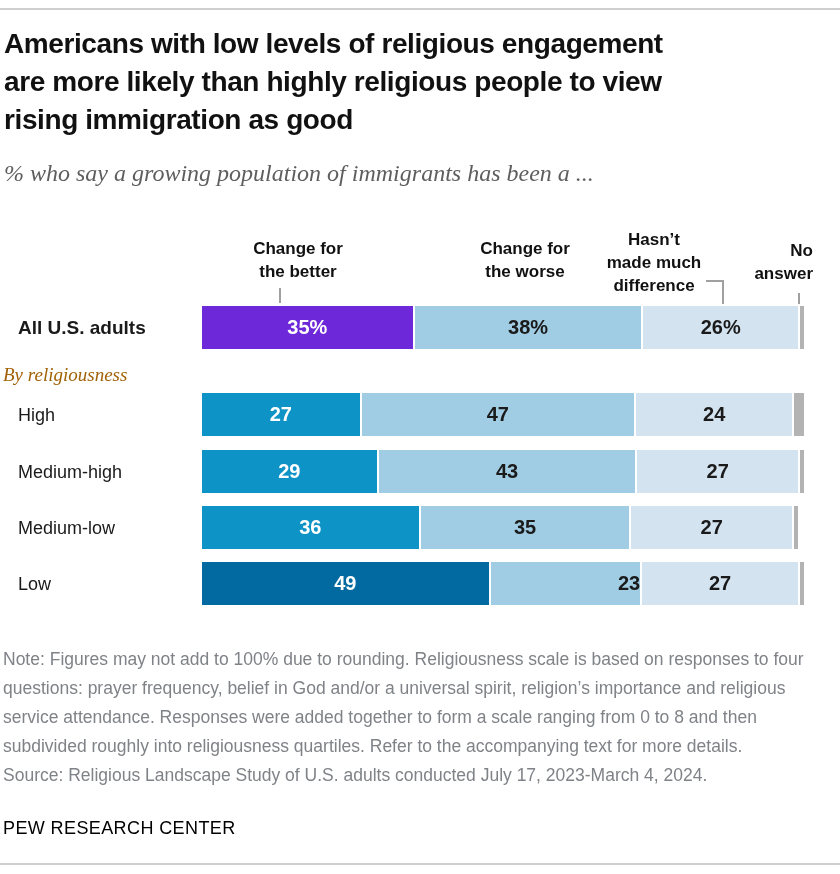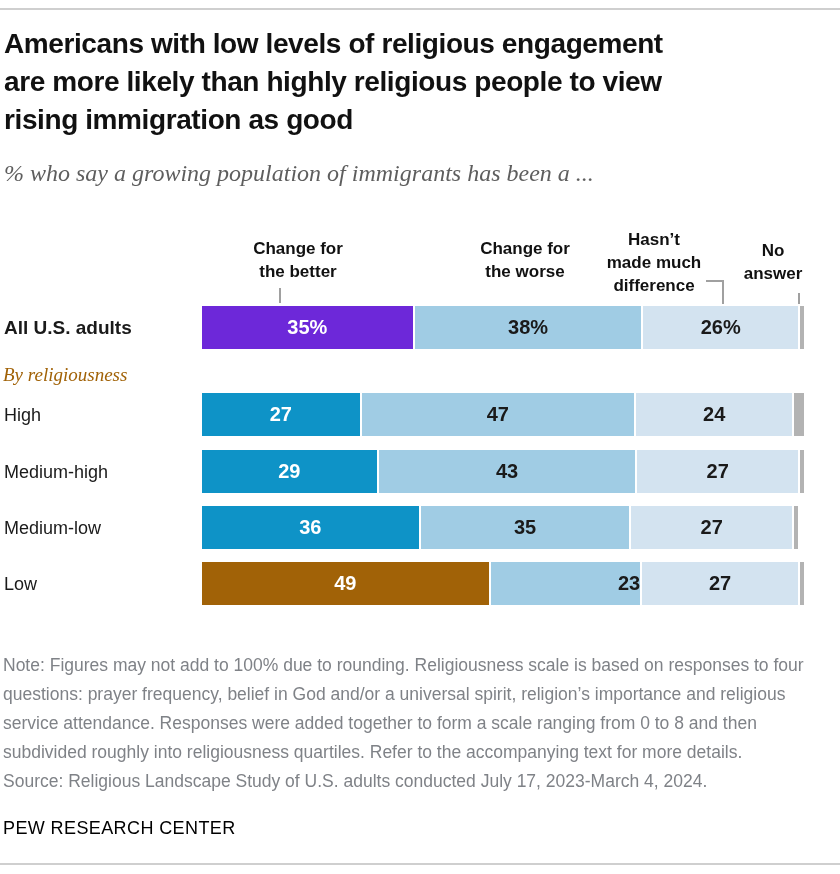--- a/index.html
+++ b/index.html
@@ -49,31 +49,31 @@
     font-weight: bold;
     font-size: 17px;
     line-height: 23px;
     text-align: center;
     white-space: pre-line;
     color: #111;
   }
   .col-header.h-better { left: 208px; width: 180px; top: 237px; }
   .col-header.h-worse  { left: 435px; width: 180px; top: 237px; }
   .col-header.h-diff   { left: 565px; width: 178px; top: 212px; margin-top: 16px; }
-  .col-header.h-noans  { left: 733px; width: 80px;  top: 239px; text-align: center; }
+  .col-header.h-noans  { left: 733px; width: 80px;  top: 239px; text-align: right; }
 
   .conn { position: absolute; background: #a0a0a0; }
   .conn.tick-better { left: 279px; top: 288px; width: 2px; height: 15px; }
   .conn.diff-h      { left: 706px; top: 280px; width: 18px; height: 2px; }
   .conn.diff-v      { left: 722px; top: 280px; width: 2px; height: 24px; }
   .conn.tick-noans  { left: 798px; top: 293px; width: 2px; height: 11px; }
 
   .rowlabel {
     position: absolute;
-    left: 4px;
+    left: 18px;
     font-size: 18px;
     line-height: 23px;
     color: #1a1a1a;
     white-space: nowrap;
   }
   .rowlabel.bold { font-weight: bold; font-size: 19px; }
   .grouplabel {
     position: absolute;
     left: 3px;
     top: 364px;
@@ -108,21 +108,20 @@
   .seg.s0 .v { color: #ffffff; }
 
   .note {
     position: absolute;
     left: 3px;
     top: 645px;
     width: 814px;
     font-size: 17.5px;
     line-height: 29px;
     color: #7f8287;
-    margin-top: 6px;
   }
   .brand {
     position: absolute;
     left: 3px;
     top: 818px;
     font-weight: normal;
     font-size: 18px;
     letter-spacing: 0.4px;
     color: #000;
   }
@@ -209,21 +208,21 @@
     <div class="seg s1" style="width: 210.7px; background: rgb(160, 204, 228);">
         <span class="v">35</span>
       </div>
     <div class="seg s2" style="width: 162.54px; background: rgb(211, 227, 240);">
         <span class="v">27</span>
       </div>
     <div class="seg s3" style="width: 6.02px; background: rgb(179, 179, 179);"></div>
   </div>
 
   <div class="bar" style="top:562px">
-    <div class="seg s0" style="width: 294.98px; background: #a16207;">
+    <div class="seg s0" style="width: 294.98px; background: #0369a1;">
         <span class="v">49</span>
       </div>
     <div class="seg s1" style="width: 156px; background: rgb(160, 204, 228); text-align: right;">
         <span class="v">23</span>
       </div>
     <div class="seg s2" style="width: 162.54px; background: rgb(211, 227, 240);">
         <span class="v">27</span>
       </div>
     <div class="seg s3" style="width: 6.02px; background: rgb(179, 179, 179);"></div>
   </div>

